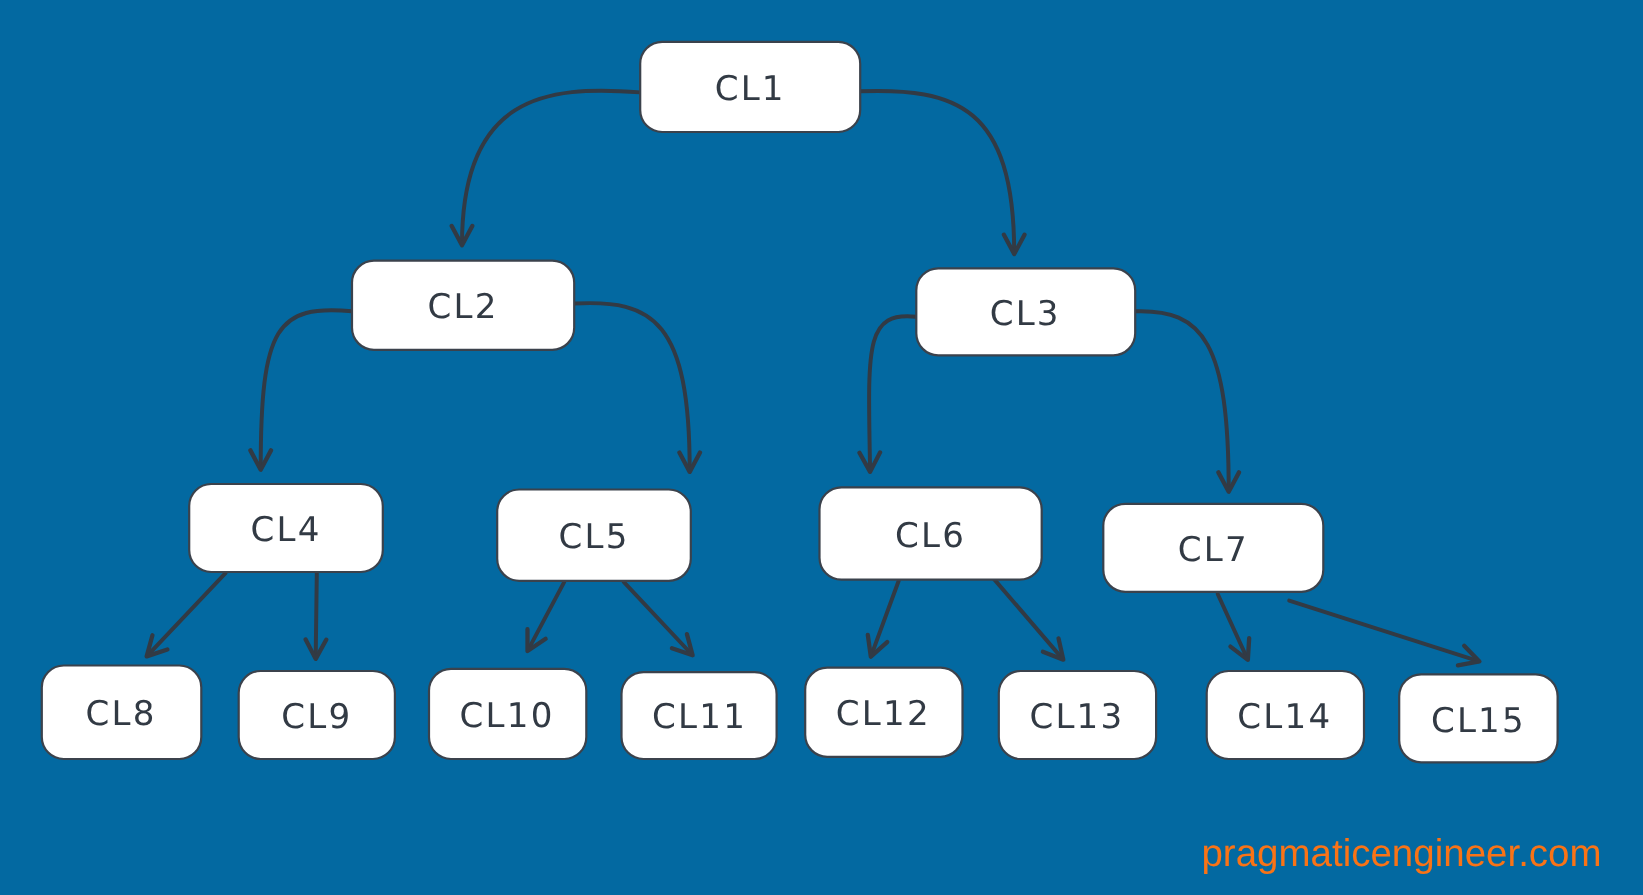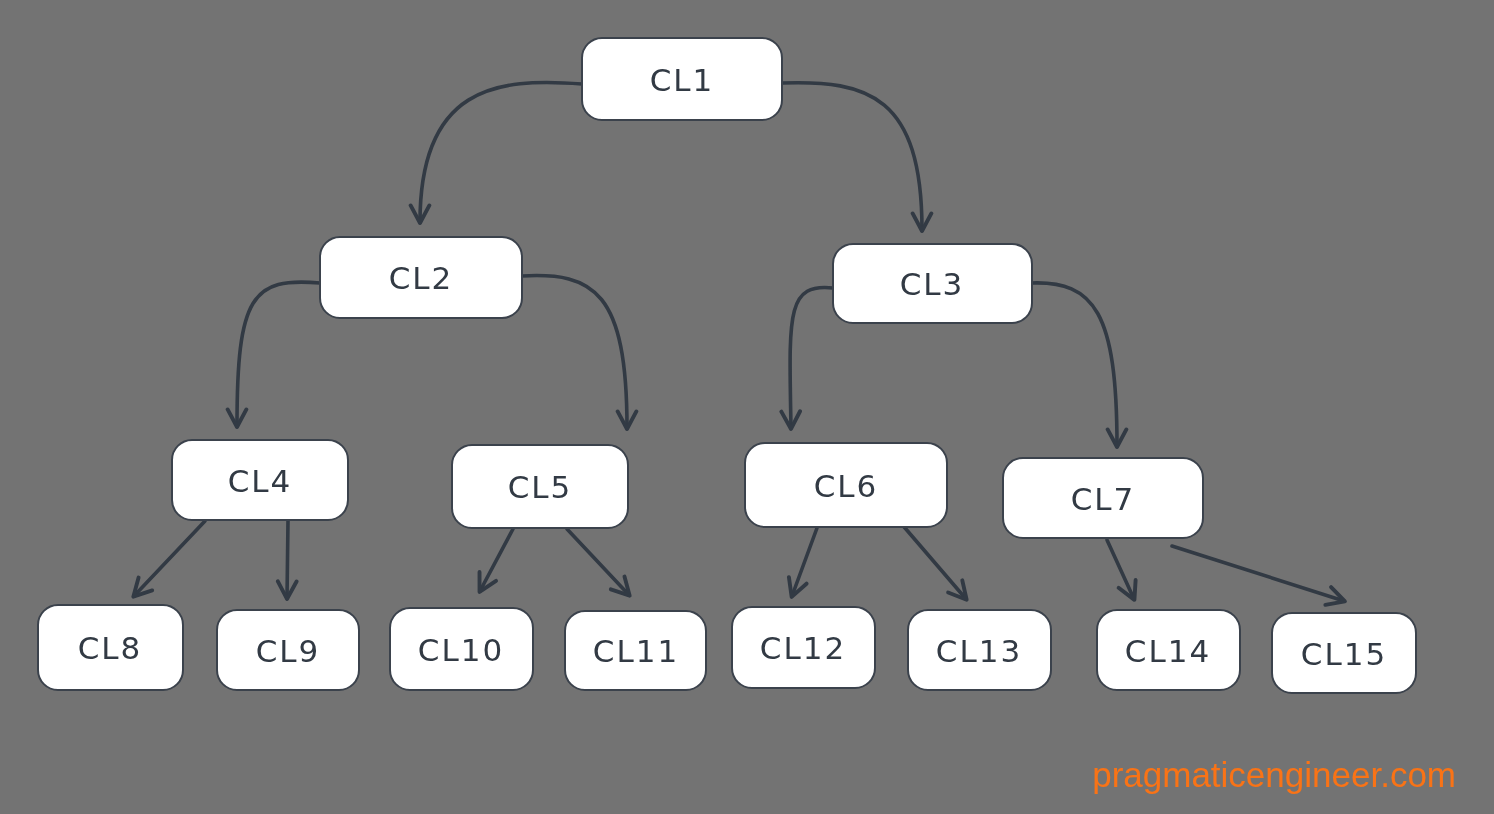--- a/index.html
+++ b/index.html
@@ -8,21 +8,21 @@
     background: #ffffff;
     width: 1494px;
     height: 814px;
     overflow: hidden;
     font-family: "DejaVu Sans", sans-serif;
   }
   .stage {
     position: relative;
     width: 1494px;
     height: 814px;
-    background: #737373;
+    background: #0369a1;
   }
   svg { display: block; }
   .edge {
     fill: none;
     stroke: #323a44;
     stroke-width: 3.6;
     stroke-linecap: round;
     stroke-linejoin: round;
   }
   .node-box {

